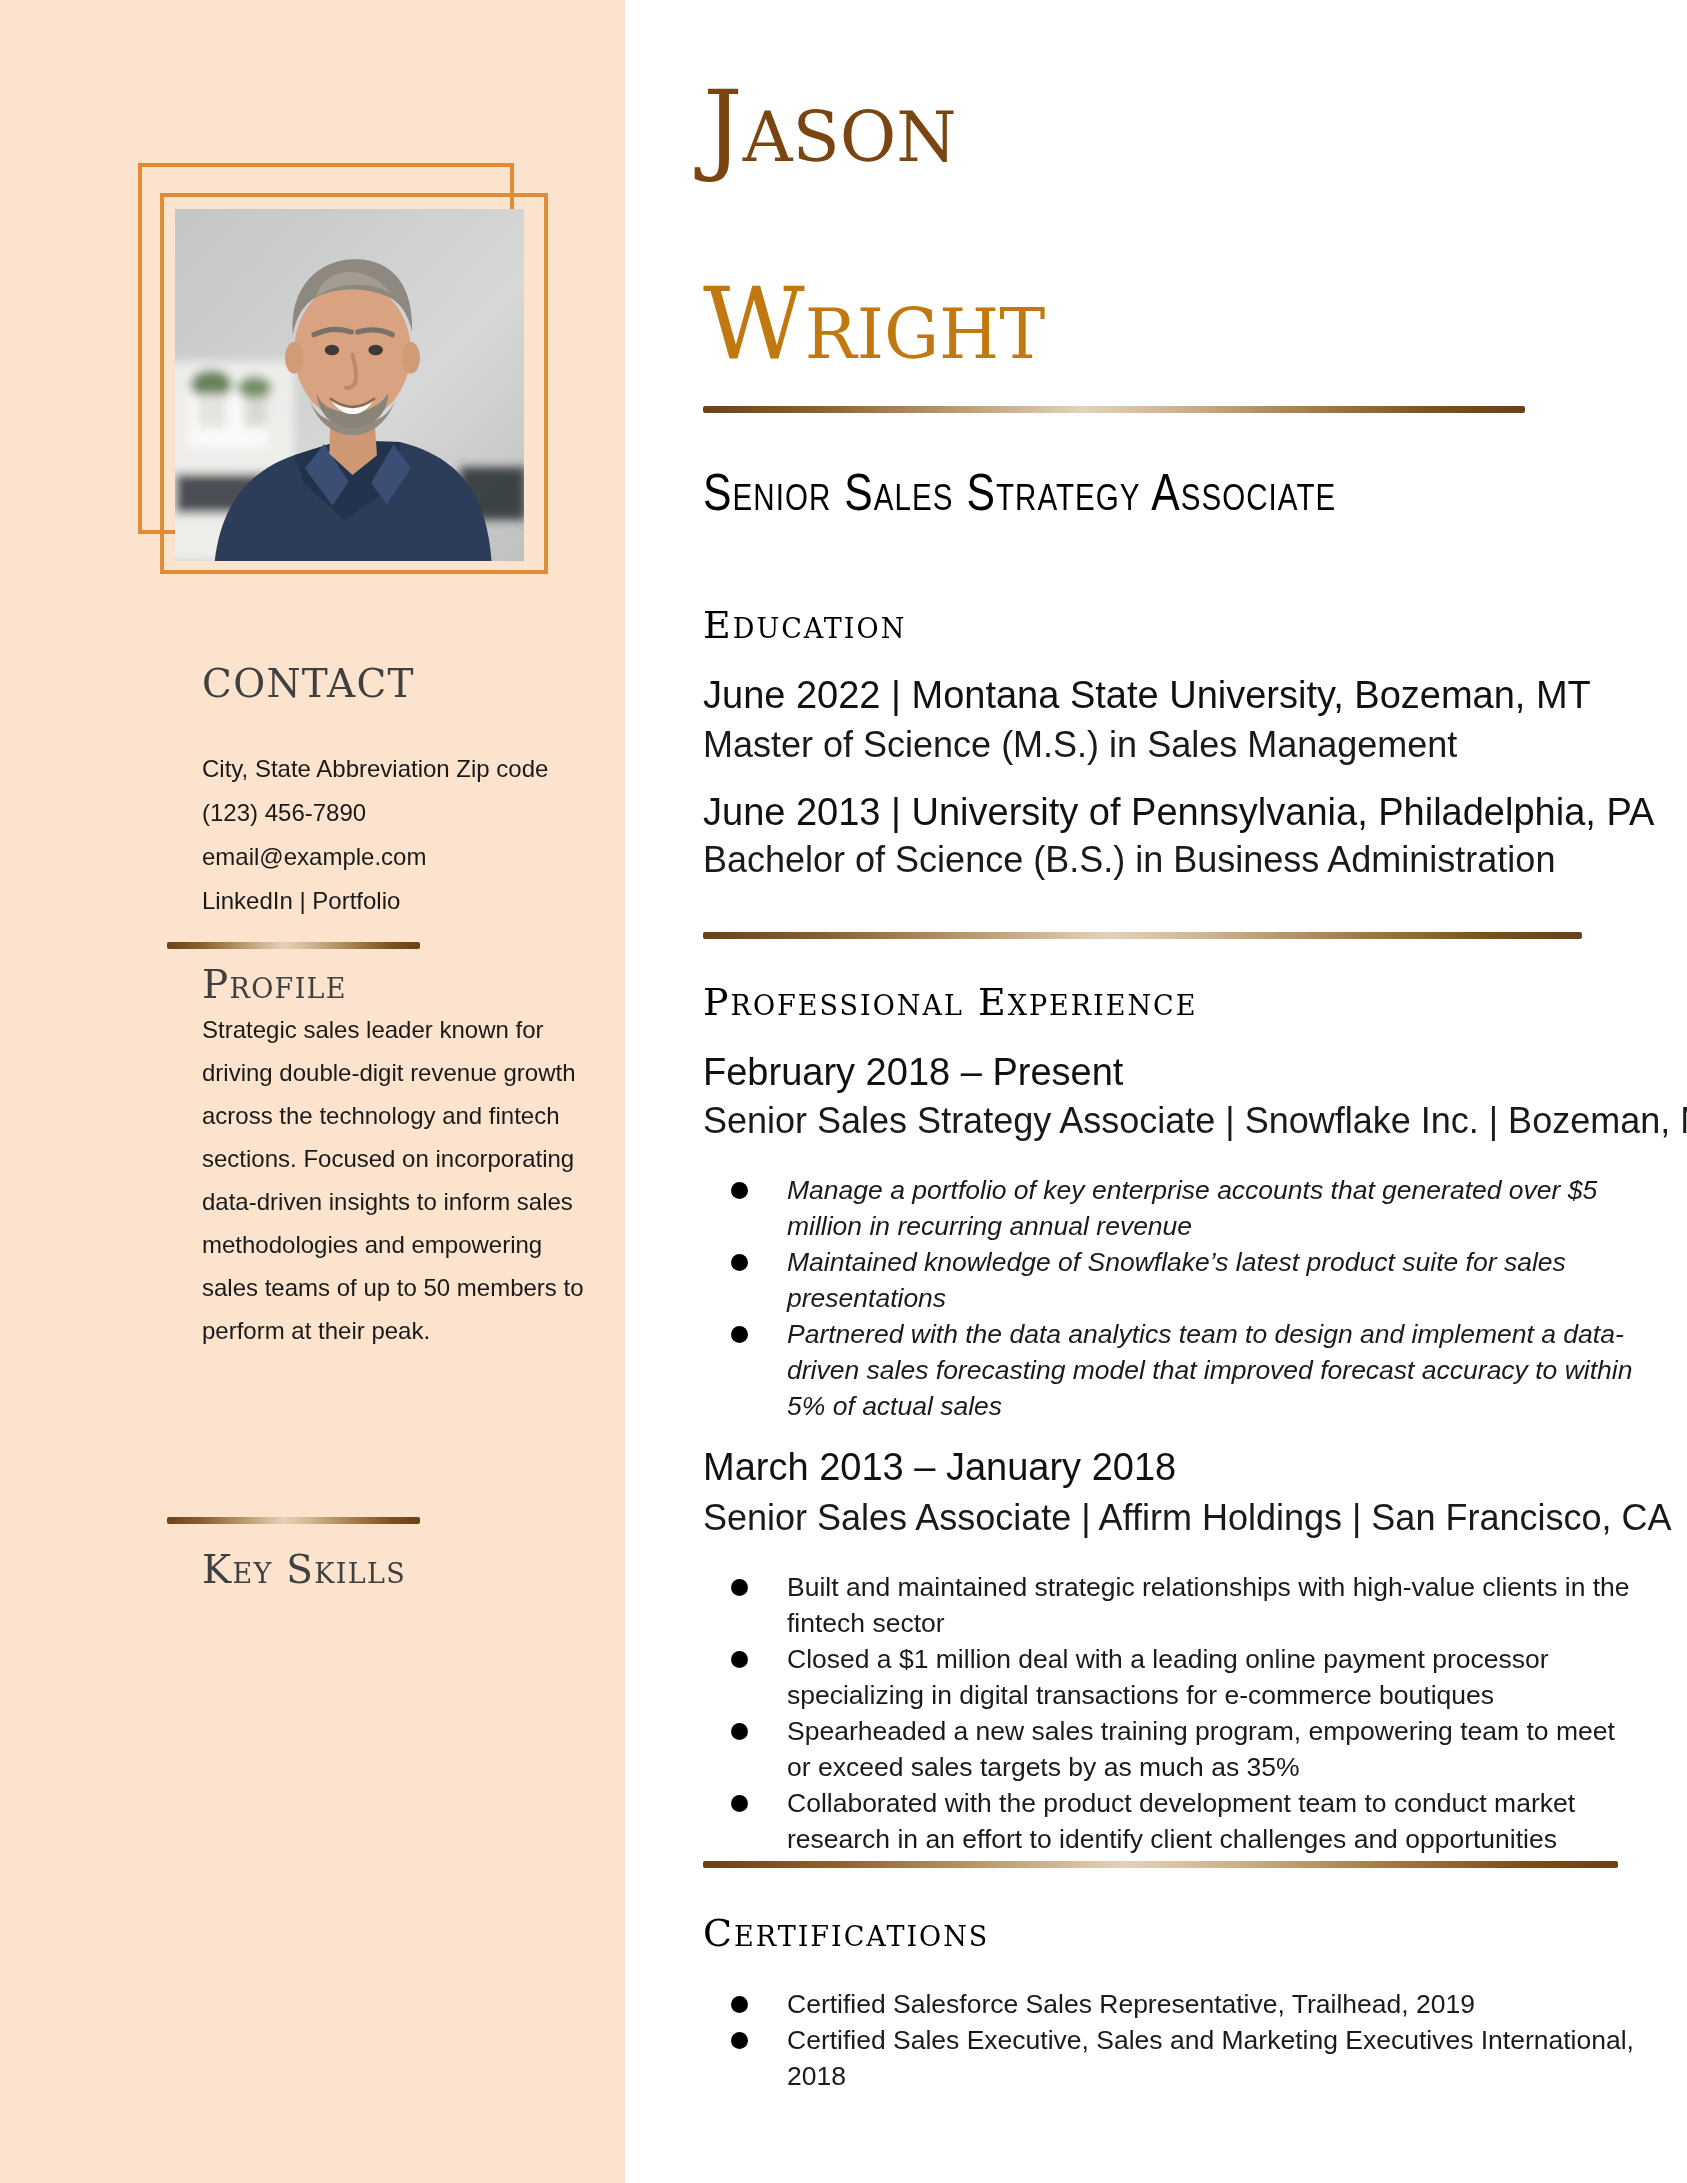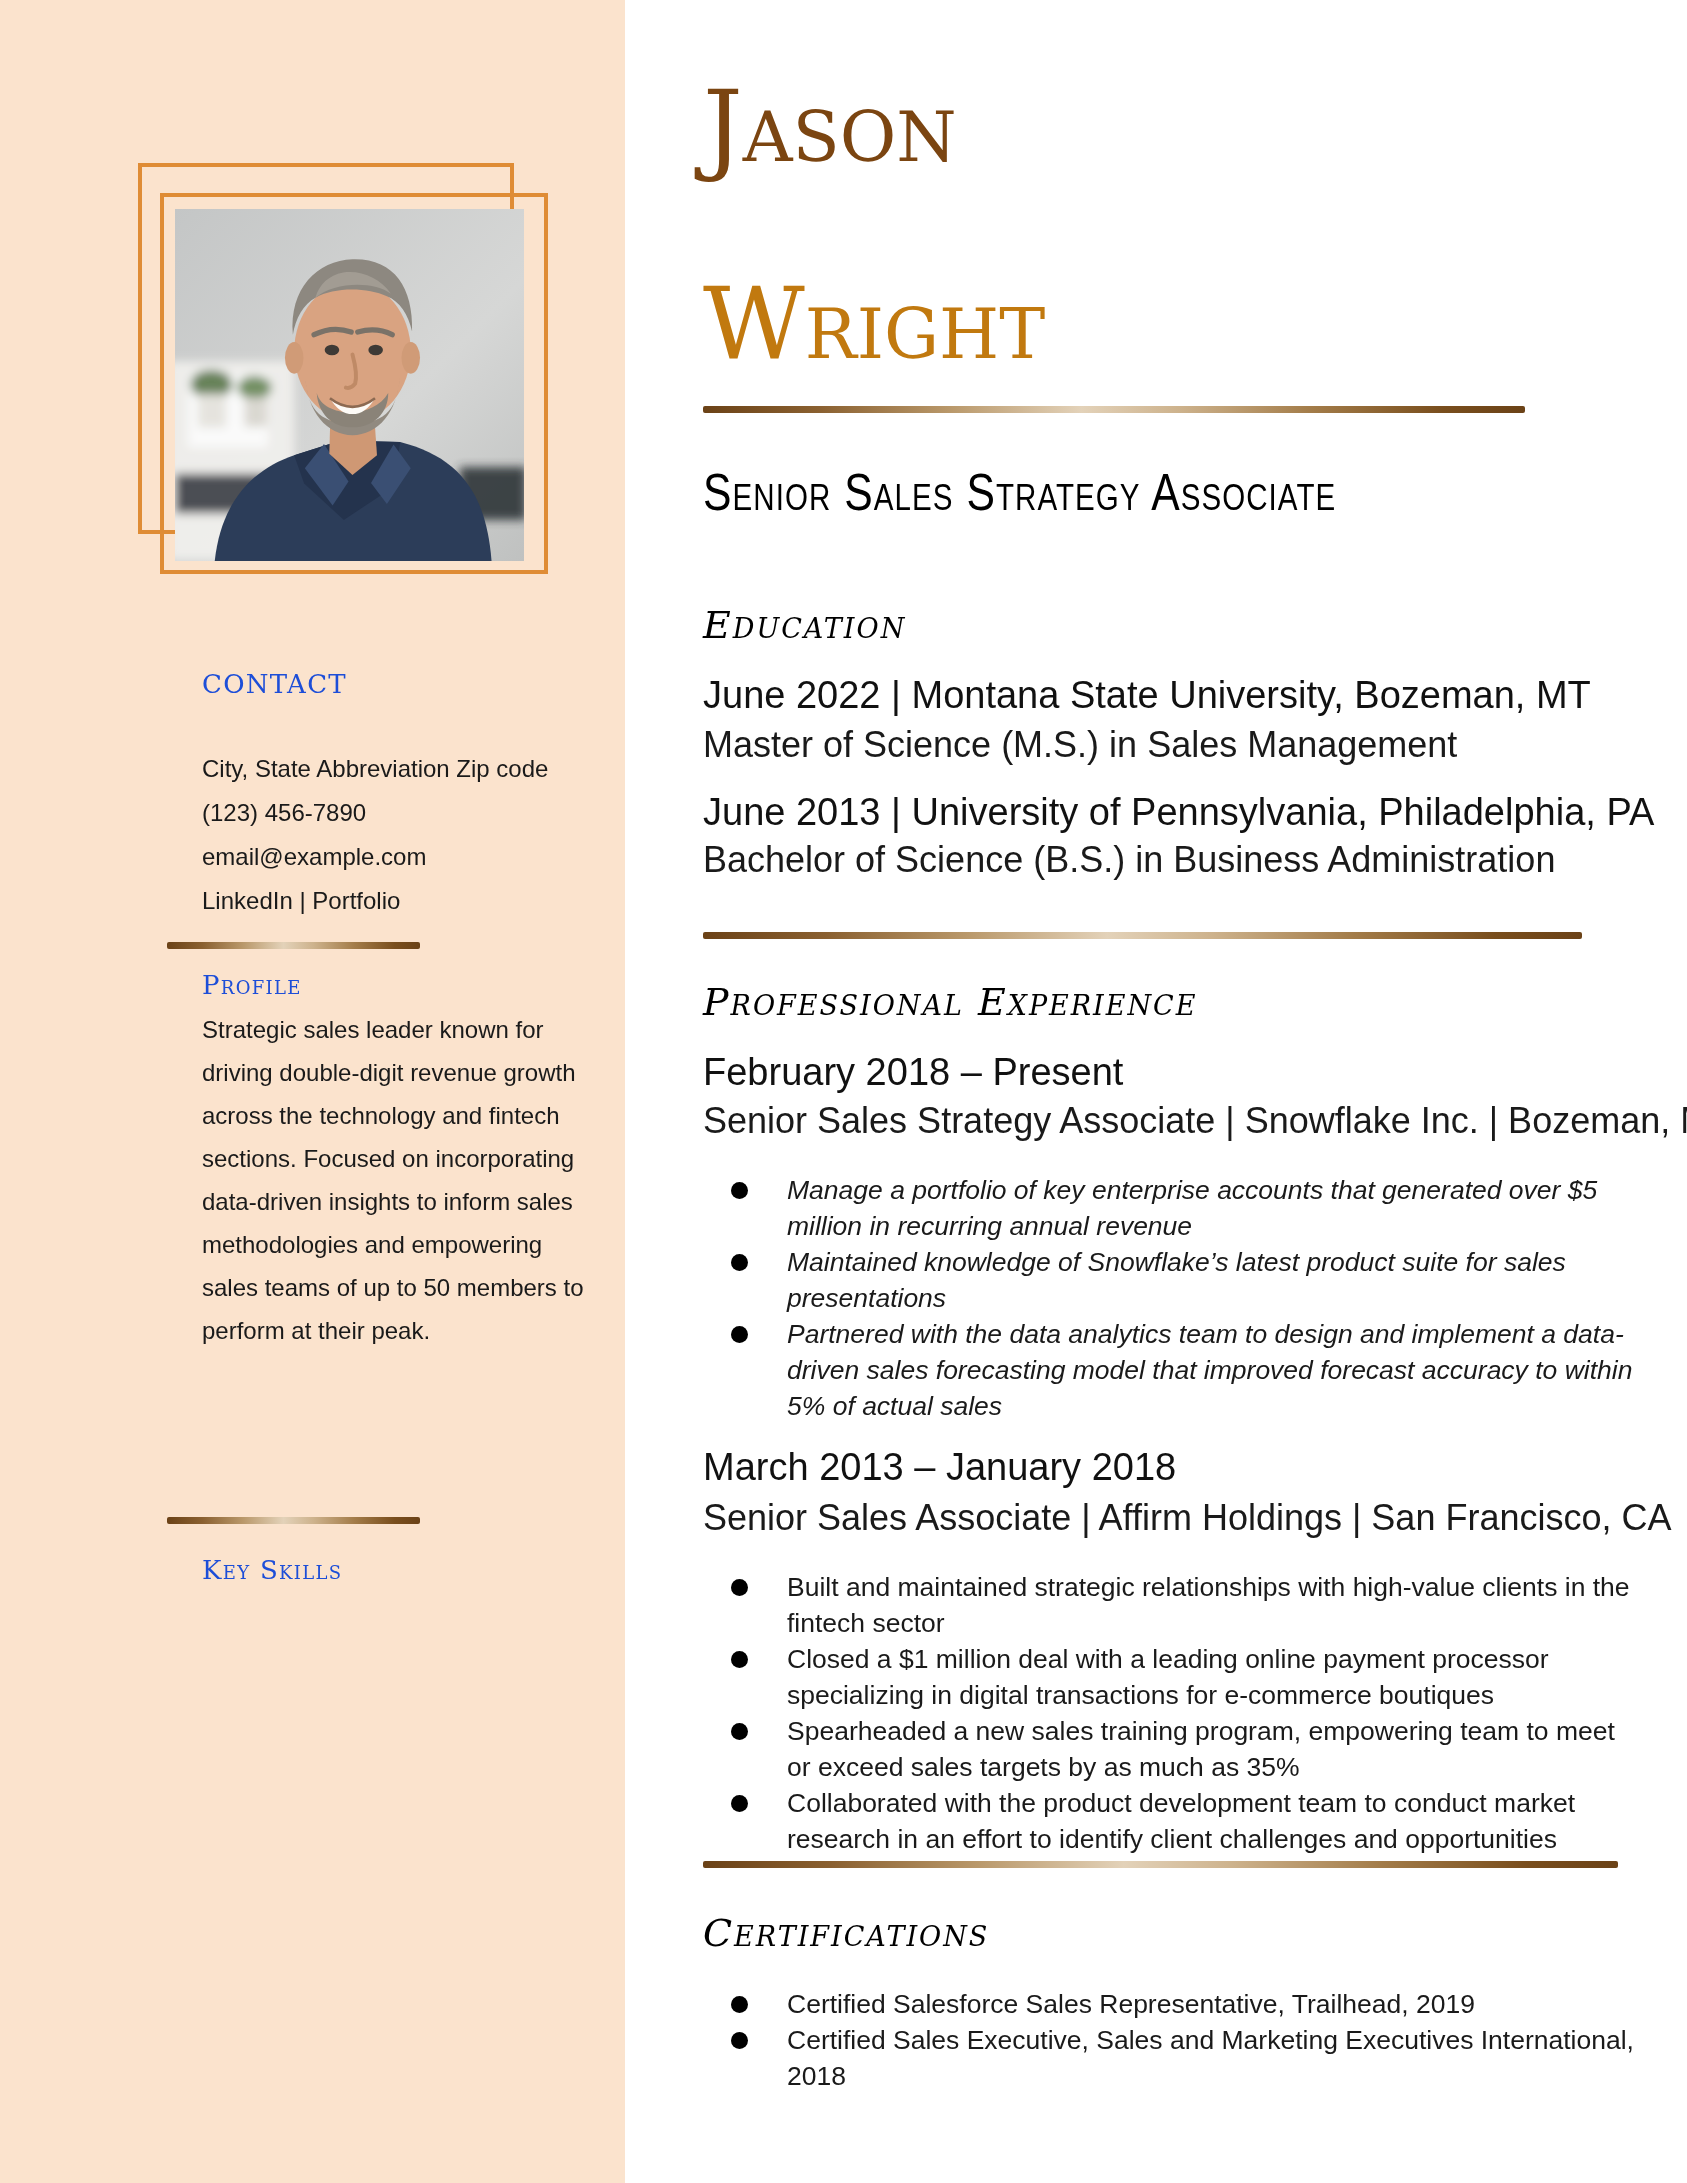--- a/index.html
+++ b/index.html
@@ -44,28 +44,28 @@
     background:linear-gradient(90deg,
       #6b4217 0%, #8a6030 14%, #b9986a 30%, #e3d2b9 46%,
       #cdb28c 58%, #a37c49 74%, #794e1d 90%, #6b4217 100%);
     border-radius:2px;
   }
   
   .sc{font-variant:small-caps;font-variant-caps:small-caps;}
   .side-heading{
     position:absolute;left:202px;
     font-family:"DejaVu Serif", serif;
-    font-size:26px;line-height:44px;color:#1d4ed8;
+    font-size:39px;line-height:44px;color:#404040;
     letter-spacing:1.3px;white-space:nowrap;
   }
   .main-heading{
     position:absolute;left:703px;
     font-family:"DejaVu Serif", serif;
     font-size:38px;line-height:46px;color:#000;
-    letter-spacing:2px;white-space:nowrap;font-style:italic;
+    letter-spacing:2px;white-space:nowrap;
   }
   
   .name{
     position:absolute;left:703px;top:28px;
     font-family:"DejaVu Serif", serif;
     font-size:99px;line-height:197px;
     font-variant:small-caps;font-variant-caps:small-caps;
     white-space:nowrap;
   }
   .name .first{color:var(--name_first);}

